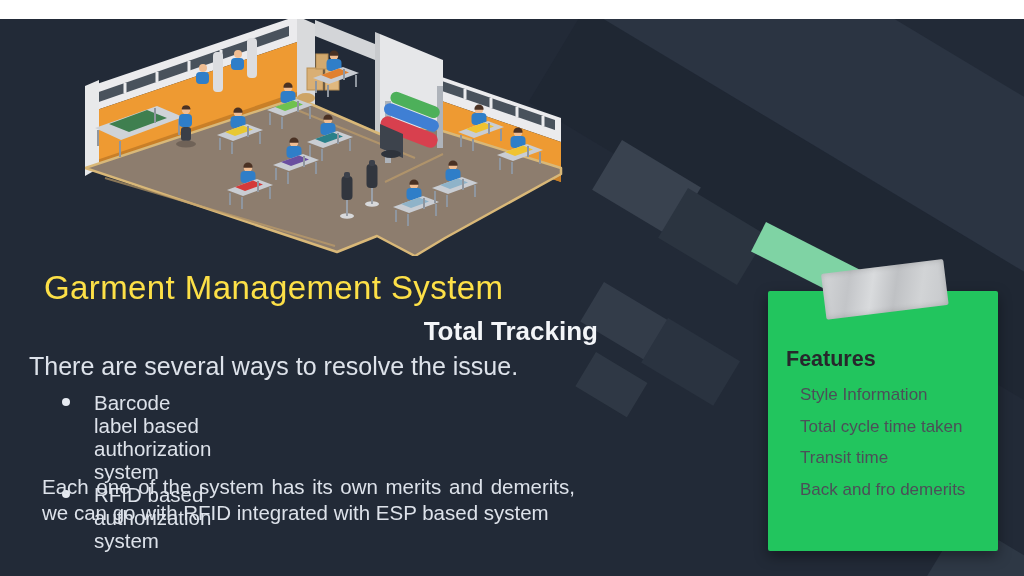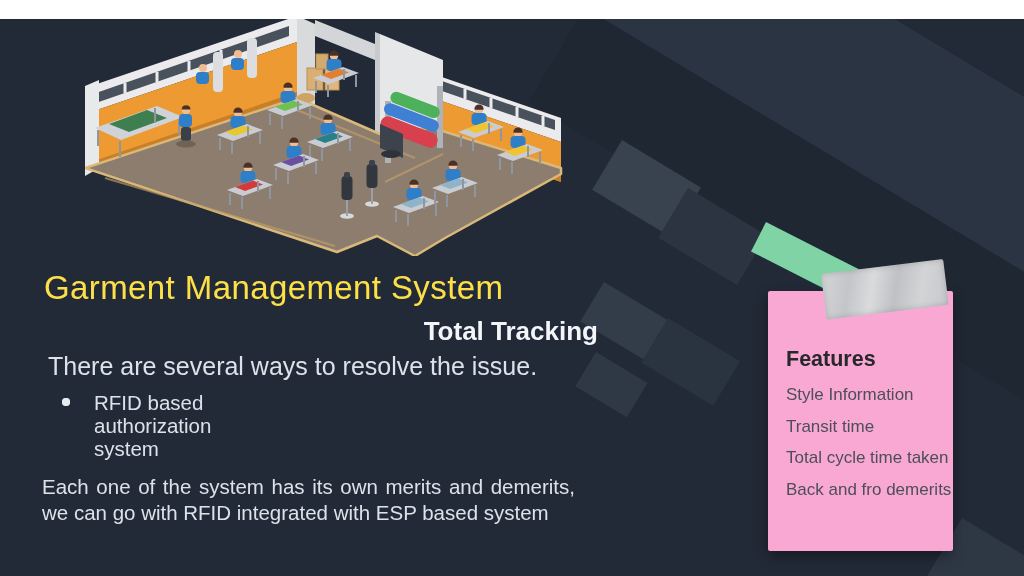--- a/index.html
+++ b/index.html
@@ -28,36 +28,36 @@
 
   
   .factory{position:absolute;left:85px;top:16px;width:480px;height:240px;z-index:3;}
 
   
   .textcol{position:absolute;left:0;top:0;z-index:4;color:#e2e6ee;}
   .title{position:absolute;left:44px;top:269px;width:640px;
          font-size:33px;font-weight:300;letter-spacing:.4px;color:#fde047;white-space:nowrap;}
   .subtitle{position:absolute;left:44px;top:316px;width:554px;text-align:right;
             font-size:26px;font-weight:600;color:#f3f5f8;}
-  .intro{position:absolute;left:48px;top:352px;width:620px;
+  .intro{position:absolute;left:29px;top:352px;width:620px;
          font-size:25px;font-weight:300;color:#dde2ea;}
   .bullets{position:absolute;left:60px;top:391px;margin:0;padding:0;list-style:none;
            font-size:20.5px;font-weight:300;color:#dde2ea;}
   .bullets li{position:relative;padding-left:34px;line-height:23px;}
   .bullets li .dot{position:absolute;left:2px;top:7px;width:8px;height:8px;border-radius:50%;
                    background:#e6eaf1;}
   .para{position:absolute;left:42px;top:474px;width:533px;
         font-size:20.5px;font-weight:300;line-height:26px;color:#dde2ea;
         text-align:justify;}
 
   
-  .card{position:absolute;left:768px;top:291px;width:185px;height:260px;z-index:6;
-        background:#f9a8d4;border-radius:2px;box-shadow:0 5px 14px rgba(0,0,0,.38);}
+  .card{position:absolute;left:768px;top:291px;width:230px;height:260px;z-index:6;
+        background:#22c55e;border-radius:2px;box-shadow:0 5px 14px rgba(0,0,0,.38);}
   .card-title{margin:56px 0 0 18px;font-size:21.5px;font-weight:700;color:#27272c;}
-  .card-list{margin:14px 0 0 18px;padding:0;list-style:none;
+  .card-list{margin:14px 0 0 32px;padding:0;list-style:none;
              font-size:17px;color:#4c4f58;}
   .card-list li{margin-bottom:14.5px;line-height:17px;}
 
   .tape-green{position:absolute;left:766px;top:222px;width:112px;height:33px;z-index:5;
               background:#7fd3a4;transform:rotate(27deg);transform-origin:0 0;}
   .tape-gray{position:absolute;left:821px;top:274px;width:123px;height:46px;z-index:7;
              transform:rotate(-7deg);transform-origin:0 0;border-radius:2px;
              background:linear-gradient(105deg,#d4d6d8 0%,#c3c5c8 22%,#d9dbdd 40%,#bfc1c4 58%,#d2d4d6 78%,#c6c8cb 100%);
              box-shadow:inset 0 0 6px rgba(0,0,0,.18);}
 </style>
@@ -169,34 +169,34 @@
 
     <use href="#mann" x="262" y="178"></use>
     <use href="#mann" x="287" y="166"></use>
   </svg>
 
   <div class="textcol">
     <div class="title">Garment Management System</div>
     <div class="subtitle">Total Tracking</div>
     <div class="intro">There are several ways to resolve the issue.</div>
     <ul class="bullets">
-      <li><span class="dot"></span></li>
+      <li><span class="dot"></span><span>Barcode label based authorization system</span></li>
       <li><span class="dot"></span></li>
       <li><span>RFID based authorization system</span></li>
     </ul>
     <div class="para">Each one of the system has its own merits and demerits, we can go with RFID integrated with ESP based system</div>
   </div>
 
   <div class="tape-green"></div>
 
   <div class="card">
     <div class="card-title">Features</div>
     <ul class="card-list">
       <li>Style Information</li>
+      <li>Total cycle time taken</li>
       <li>Transit time</li>
-      <li>Total cycle time taken</li>
       <li>Back and fro demerits</li>
     </ul>
   </div>
 
   <div class="tape-gray"></div>
 
 </div>
 
 </body></html>

